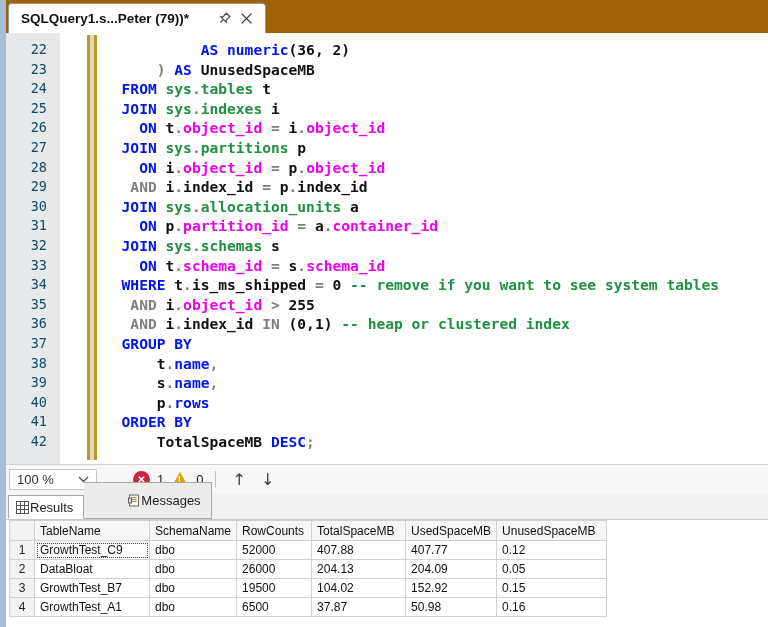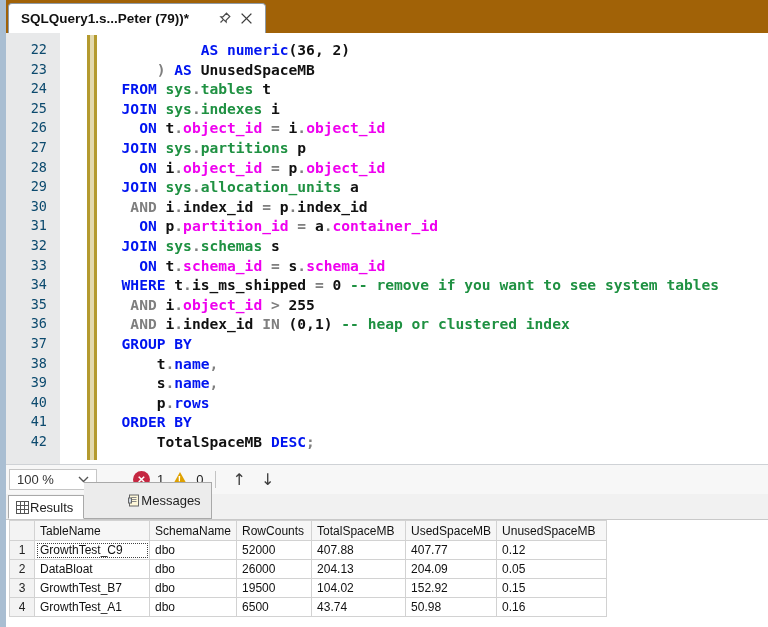--- a/index.html
+++ b/index.html
@@ -124,22 +124,22 @@
     </div>
   <div class="track-bars"></div>
   <div class="code-lines">
       <div class="cl"><span class="tk-d">           </span><span class="tk-k">AS</span><span class="tk-d"> </span><span class="tk-k">numeric</span><span class="tk-d">(36, 2)</span></div>
       <div class="cl"><span class="tk-d">      </span><span class="tk-o">) </span><span class="tk-k">AS</span><span class="tk-d"> UnusedSpaceMB</span></div>
       <div class="cl"><span class="tk-d">  </span><span class="tk-k">FROM</span><span class="tk-d"> </span><span class="tk-g">sys</span><span class="tk-o">.</span><span class="tk-g">tables</span><span class="tk-d"> t</span></div>
       <div class="cl"><span class="tk-d">  </span><span class="tk-k">JOIN</span><span class="tk-d"> </span><span class="tk-g">sys</span><span class="tk-o">.</span><span class="tk-g">indexes</span><span class="tk-d"> i</span></div>
       <div class="cl"><span class="tk-d">    </span><span class="tk-k">ON</span><span class="tk-d"> t</span><span class="tk-o">.</span><span class="tk-m">object_id</span><span class="tk-d"> </span><span class="tk-o">=</span><span class="tk-d"> i</span><span class="tk-o">.</span><span class="tk-m">object_id</span></div>
       <div class="cl"><span class="tk-d">  </span><span class="tk-k">JOIN</span><span class="tk-d"> </span><span class="tk-g">sys</span><span class="tk-o">.</span><span class="tk-g">partitions</span><span class="tk-d"> p</span></div>
       <div class="cl"><span class="tk-d">    </span><span class="tk-k">ON</span><span class="tk-d"> i</span><span class="tk-o">.</span><span class="tk-m">object_id</span><span class="tk-d"> </span><span class="tk-o">=</span><span class="tk-d"> p</span><span class="tk-o">.</span><span class="tk-m">object_id</span></div>
+      <div class="cl"><span class="tk-d">   </span><span class="tk-o">AND</span><span class="tk-d"> i</span><span class="tk-o">.</span><span class="tk-d">index_id</span><span class="tk-d"> </span><span class="tk-o">=</span><span class="tk-d"> p</span><span class="tk-o">.</span><span class="tk-d">index_id</span></div>
       <div class="cl"><span class="tk-d">  </span><span class="tk-k">JOIN</span><span class="tk-d"> </span><span class="tk-g">sys</span><span class="tk-o">.</span><span class="tk-g">allocation_units</span><span class="tk-d"> a</span></div>
-      <div class="cl"><span class="tk-d">   </span><span class="tk-o">AND</span><span class="tk-d"> i</span><span class="tk-o">.</span><span class="tk-d">index_id</span><span class="tk-d"> </span><span class="tk-o">=</span><span class="tk-d"> p</span><span class="tk-o">.</span><span class="tk-d">index_id</span></div>
       <div class="cl"><span class="tk-d">    </span><span class="tk-k">ON</span><span class="tk-d"> p</span><span class="tk-o">.</span><span class="tk-m">partition_id</span><span class="tk-d"> </span><span class="tk-o">=</span><span class="tk-d"> a</span><span class="tk-o">.</span><span class="tk-m">container_id</span></div>
       <div class="cl"><span class="tk-d">  </span><span class="tk-k">JOIN</span><span class="tk-d"> </span><span class="tk-g">sys</span><span class="tk-o">.</span><span class="tk-g">schemas</span><span class="tk-d"> s</span></div>
       <div class="cl"><span class="tk-d">    </span><span class="tk-k">ON</span><span class="tk-d"> t</span><span class="tk-o">.</span><span class="tk-m">schema_id</span><span class="tk-d"> </span><span class="tk-o">=</span><span class="tk-d"> s</span><span class="tk-o">.</span><span class="tk-m">schema_id</span></div>
       <div class="cl"><span class="tk-d">  </span><span class="tk-k">WHERE</span><span class="tk-d"> t</span><span class="tk-o">.</span><span class="tk-d">is_ms_shipped</span><span class="tk-d"> </span><span class="tk-o">=</span><span class="tk-d"> 0 </span><span class="tk-c">-- remove if you want to see system tables</span></div>
       <div class="cl"><span class="tk-d">   </span><span class="tk-o">AND</span><span class="tk-d"> i</span><span class="tk-o">.</span><span class="tk-m">object_id</span><span class="tk-d"> </span><span class="tk-o">&gt;</span><span class="tk-d"> 255</span></div>
       <div class="cl"><span class="tk-d">   </span><span class="tk-o">AND</span><span class="tk-d"> i</span><span class="tk-o">.</span><span class="tk-d">index_id</span><span class="tk-d"> </span><span class="tk-o">IN</span><span class="tk-d"> (0,1) </span><span class="tk-c">-- heap or clustered index</span></div>
       <div class="cl"><span class="tk-d">  </span><span class="tk-k">GROUP BY</span></div>
       <div class="cl"><span class="tk-d">      t</span><span class="tk-o">.</span><span class="tk-k">name</span><span class="tk-o">,</span></div>
       <div class="cl"><span class="tk-d">      s</span><span class="tk-o">.</span><span class="tk-k">name</span><span class="tk-o">,</span></div>
       <div class="cl"><span class="tk-d">      p</span><span class="tk-o">.</span><span class="tk-k">rows</span></div>
@@ -241,19 +241,19 @@
           <td>19500</td>
           <td>104.02</td>
           <td>152.92</td>
           <td>0.15</td>
         </tr>
         <tr>
           <td class="rowhdr">4</td>
           <td>GrowthTest_A1</td>
           <td>dbo</td>
           <td>6500</td>
-          <td>43.74</td>
+          <td>37.87</td>
           <td>50.98</td>
           <td>0.16</td>
         </tr>
       </tbody>
   </table>
 </div>
 
 </body></html>

